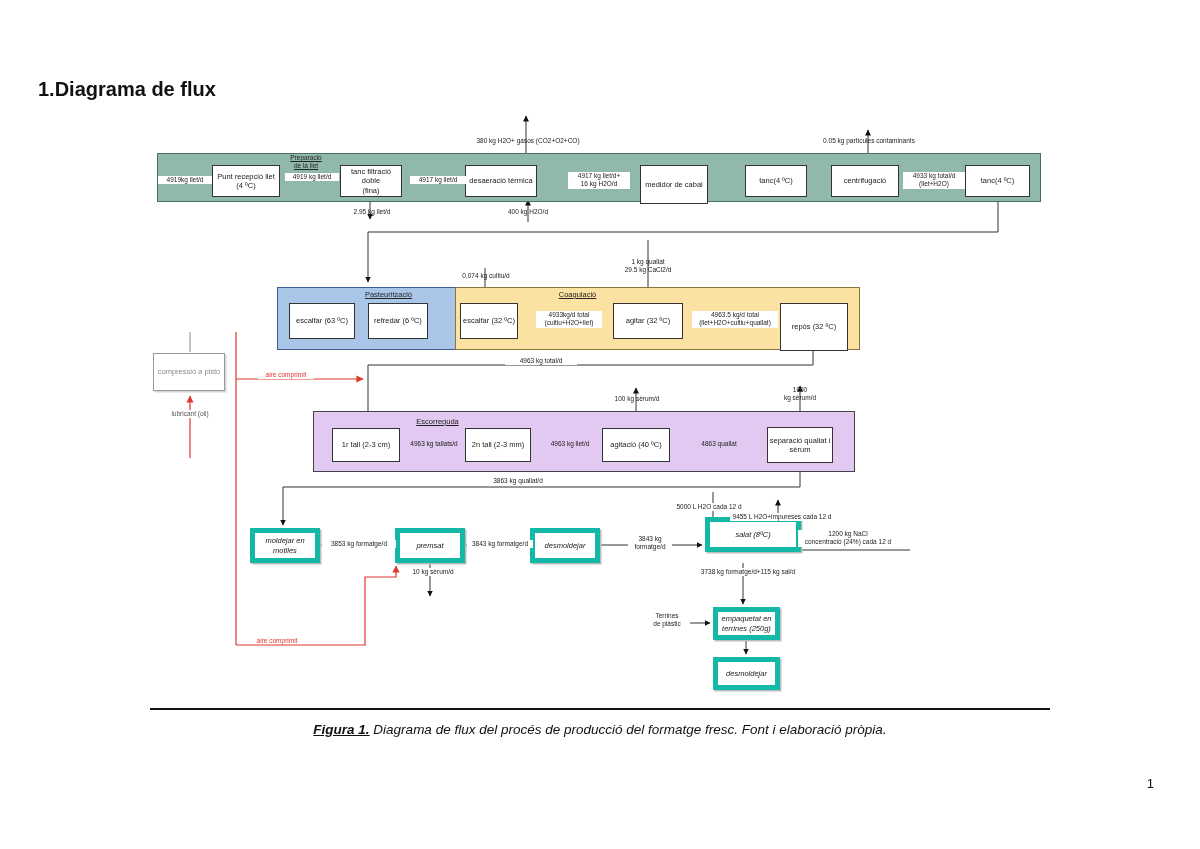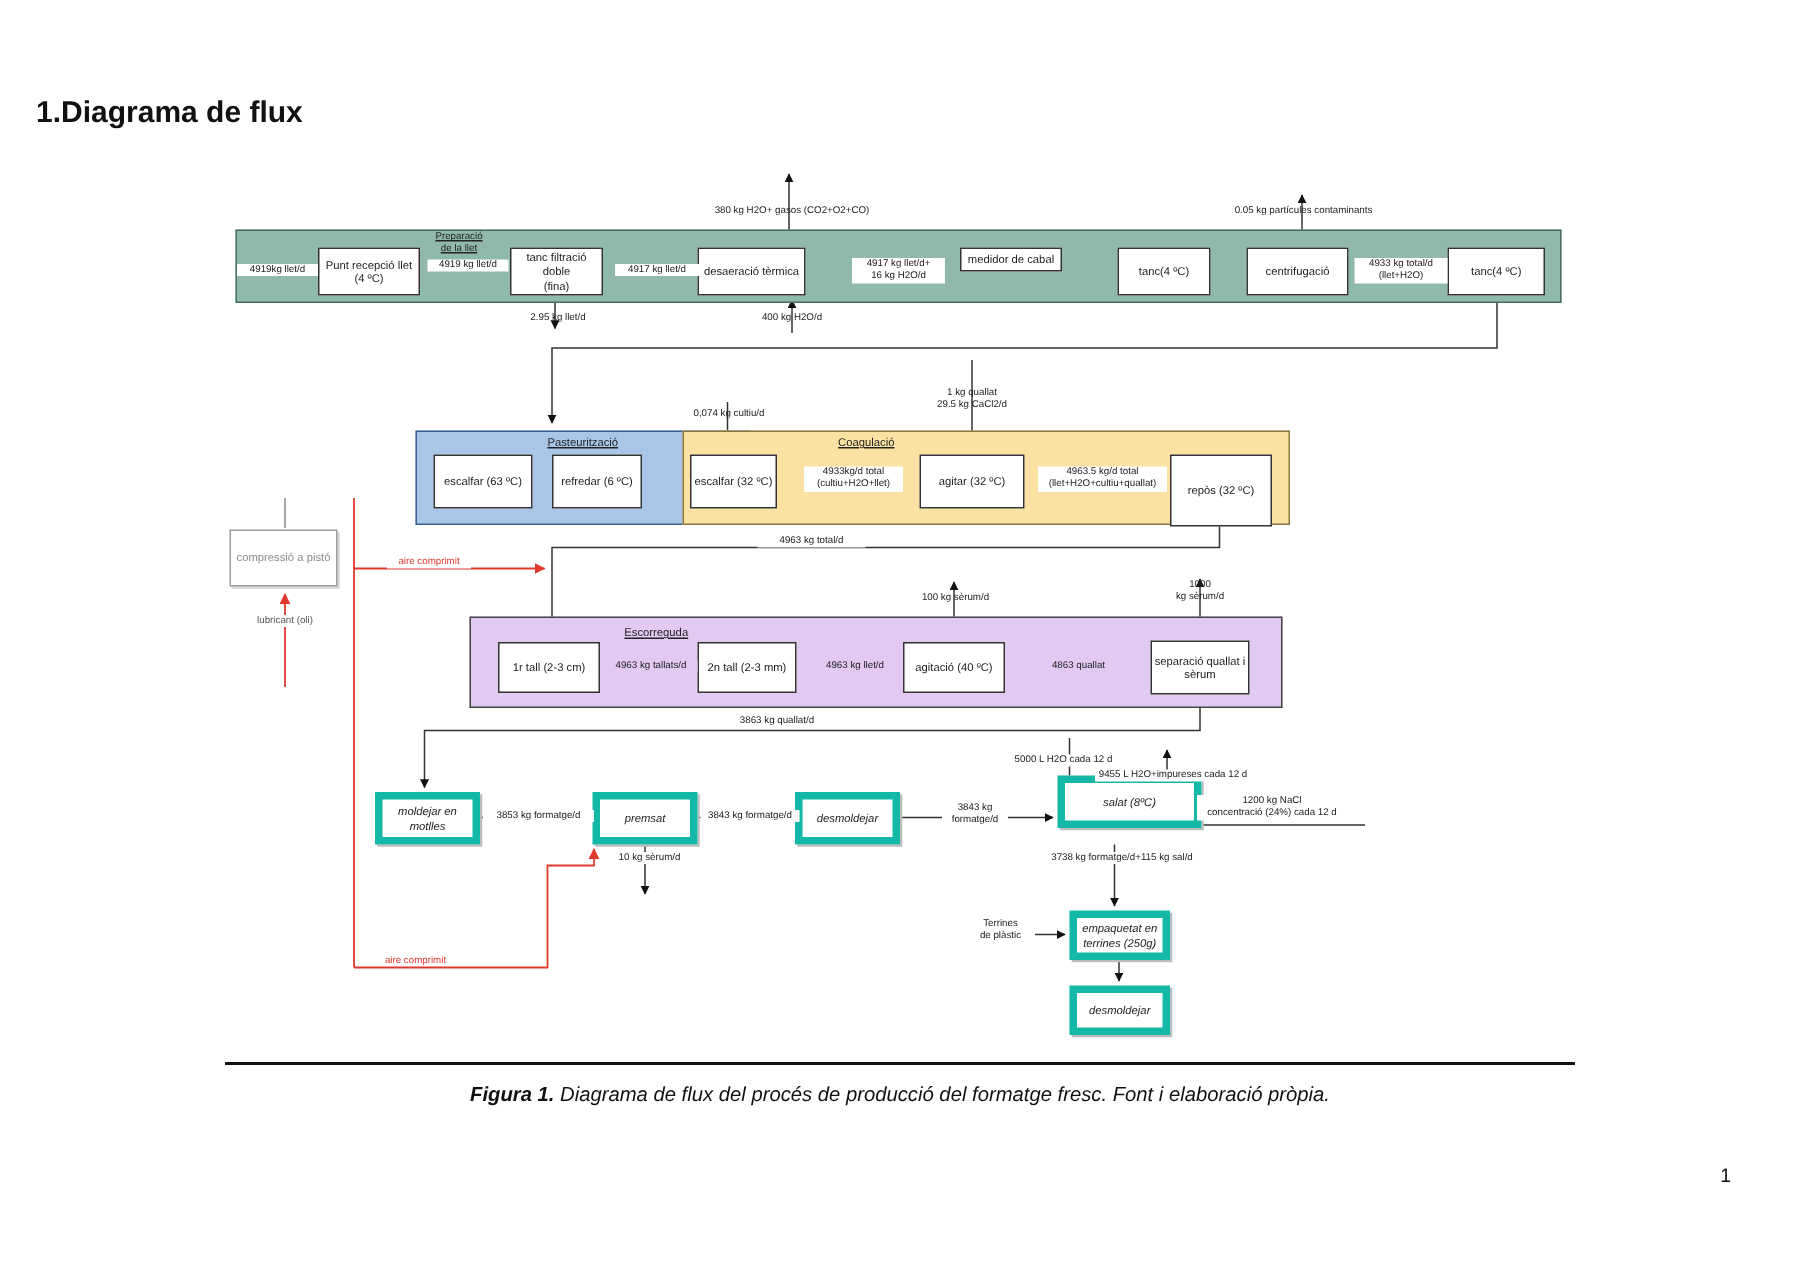--- a/index.html
+++ b/index.html
@@ -1,18 +1,18 @@
 <!DOCTYPE html>
 <html><head>
 <meta charset="utf-8">
 <style>
   html,body{margin:0;padding:0;background:#fff;}
   .page{position:relative;width:1200px;height:849px;background:#fff;overflow:hidden;
         font-family:"Liberation Sans", sans-serif;color:#111;}
-  .title{position:absolute;left:22px;top:62px;font-size:20px;font-weight:bold;margin:2px;}
+  .title{position:absolute;left:22px;top:62px;font-size:20px;font-weight:bold;margin:16px;}
   .band{position:absolute;box-sizing:border-box;}
   .band.green{background:#91b9ab;border:1px solid #49705f;}
   .band.blue{background:#a9c5e8;border:1px solid #3b5f94;}
   .band.yellow{background:#fce2a2;border:1px solid #8a7440;}
   .band.purple{background:#e2c9f1;border:1px solid #444;}
   .btitle{position:absolute;font-size:7.5px;text-decoration:underline;text-align:center;
           white-space:pre-line;line-height:1.25;color:#222;}
   .node{position:absolute;box-sizing:border-box;background:#fff;border:1px solid #333;
         display:flex;align-items:center;justify-content:center;text-align:center;
         font-size:7.5px;line-height:1.25;white-space:pre-line;color:#222;}
@@ -21,21 +21,21 @@
   .lab{position:absolute;font-size:6.5px;line-height:1.3;text-align:center;
        white-space:pre-line;color:#222;}
   .lab.bg{background:#fff;padding:0 1px;}
   .lab.pbg{background:#e2c9f1;padding:0 1px;}
   .lab.red{color:#e0382c;}
   .lab.gray{color:#555;background:#fff;}
   .wires{position:absolute;left:0;top:0;}
   .rule{position:absolute;background:#111;}
   .caption{position:absolute;left:0;top:722px;width:1200px;text-align:center;
            font-size:13.5px;margin:0;color:#111;}
-  .caption .cb{font-weight:bold;font-style:italic;}
+  .caption .cb{font-weight:bold;font-style:italic;text-decoration:underline;}
   .caption .ci{font-style:italic;}
   .pagenum{position:absolute;right:46px;top:776px;font-size:13px;color:#111;}
 </style>
 </head>
 <body>
 
 <div class="page">
 
   <h1 class="title">1.Diagrama de flux</h1>
 
@@ -103,21 +103,21 @@
 de la llet</div>
   <div class="btitle" style="left:277px;top:290px;width:223px">Pasteurització</div>
   <div class="btitle" style="left:520px;top:290px;width:115px">Coagulació</div>
   <div class="btitle" style="left:390px;top:417px;width:95px">Escorreguda</div>
 
   <div class="node" style="left:212px;top:165px;width:68px;height:32px">Punt recepció llet
 (4 ºC)</div>
   <div class="node" style="left:340px;top:165px;width:62px;height:32px">tanc filtració doble
 (fina)</div>
   <div class="node" style="left:465px;top:165px;width:72px;height:32px">desaeració tèrmica</div>
-  <div class="node" style="left:640px;top:165px;width:68px;height:16px">medidor de cabal</div>
+  <div class="node" style="left:640px;top:165px;width:68px;height:39px">medidor de cabal</div>
   <div class="node" style="left:745px;top:165px;width:62px;height:32px">tanc(4 ºC)</div>
   <div class="node" style="left:831px;top:165px;width:68px;height:32px">centrifugació</div>
   <div class="node" style="left:965px;top:165px;width:65px;height:32px">tanc(4 ºC)</div>
 
   <div class="node" style="left:289px;top:303px;width:66px;height:36px">escalfar (63 ºC)</div>
   <div class="node" style="left:368px;top:303px;width:60px;height:36px">refredar (6 ºC)</div>
 
   <div class="node" style="left:460px;top:303px;width:58px;height:36px">escalfar (32 ºC)</div>
   <div class="node" style="left:613px;top:303px;width:70px;height:36px">agitar (32 ºC)</div>
   <div class="node" style="left:780px;top:303px;width:68px;height:48px">repòs (32 ºC)</div>

